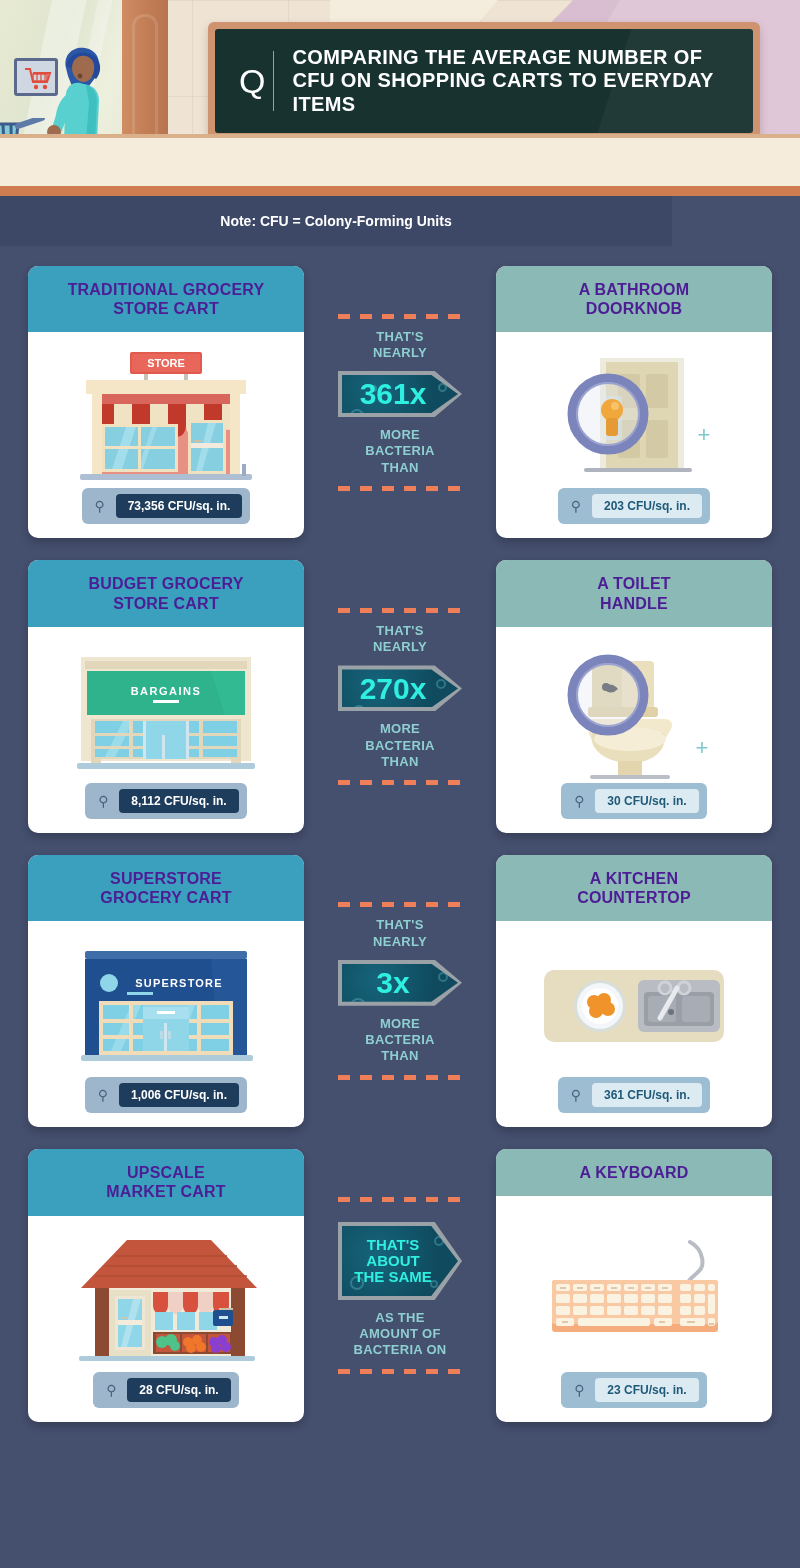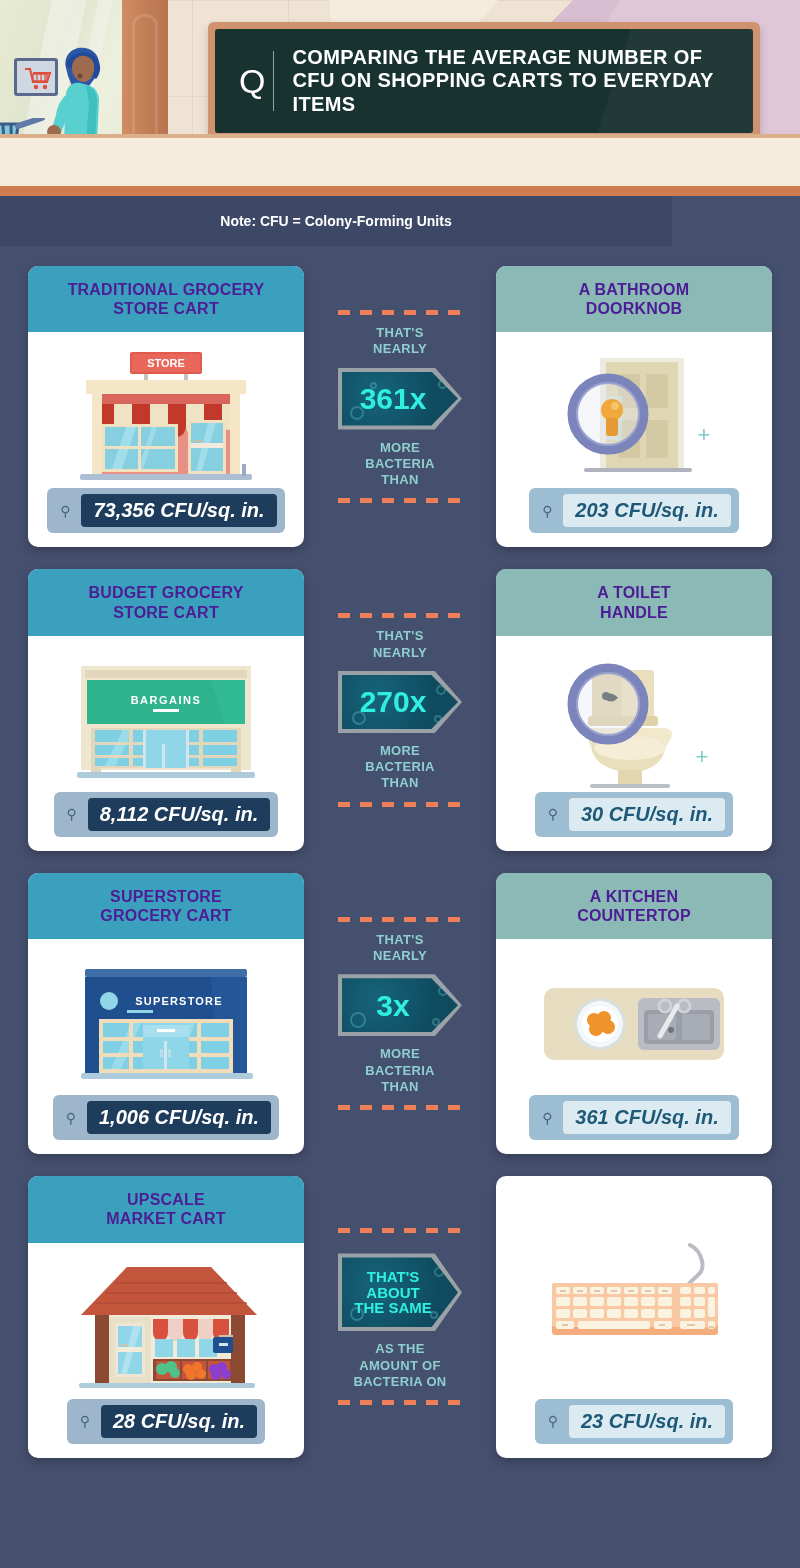--- a/index.html
+++ b/index.html
@@ -151,36 +151,36 @@
   .illus { flex: 1; display: flex; align-items: center; justify-content: center; }
 
   
   .pill {
     display: flex; align-items: center; gap: 6px;
     border-radius: 6px; padding: 6px 8px;
     background: #9db6cb;
   }
   .pill .mag { color: #47627d; font-size: 14px; width: 20px; text-align: center; }
   .pill .val {
-    font-size: 20px; font-weight: bold; padding: 5px 12px; border-radius: 4px; font-style: italic;
+    font-size: 12px; font-weight: bold; padding: 5px 12px; border-radius: 4px;
   }
   .pill.dark .val { background: #1e3c5c; color: #fff; }
   .pill.light { background: #9dbdd2; }
   .pill.light .val { background: #dceaf2; color: #1e5a78; }
 
   
   .dash-line {
     width: 124px; height: 5px;
     background: repeating-linear-gradient(90deg,#ef7f58 0 12px, transparent 12px 22px);
   }
   .cmp-label {
     color: #8ecfd0; font-size: 13px; font-weight: bold; text-align: center;
     line-height: 1.25; letter-spacing: .3px; white-space: pre-line;
   }
-  .badge-wrap { position: relative; width: 124px; height: 62px; }
+  .badge-wrap { position: relative; width: 124px; height: 46px; }
   .badge-outer {
     position: absolute; inset: 0;
     background: #9aa2a8;
     clip-path: polygon(0 0, 78% 0, 100% 50%, 78% 100%, 0 100%);
   }
   .badge-inner {
     position: absolute; left: 4px; top: 4px; right: 4px; bottom: 4px;
     background: radial-gradient(circle at 30% 40%, #16647a, #0f4a5e 70%);
     clip-path: polygon(0 0, 77% 0, 100% 50%, 77% 100%, 0 100%);
     display: flex; align-items: center; justify-content: center;
@@ -663,20 +663,23 @@
         </div>
       </div>
       <div class="cmp-label">AS THE
 AMOUNT OF
 BACTERIA ON</div>
       <div class="dash-line"></div>
     </div>
 
     <div class="col-card">
       <div class="card">
+        <div class="card-head right">
+          <div class="card-title">A KEYBOARD</div>
+        </div>
         <div class="card-body">
           <div class="illus">
             <svg width="200" height="120" viewBox="0 0 200 120">
               <path d="M152 60 C152 40, 172 44, 168 26 C166 16, 160 12, 156 10" fill="none" stroke="#b9bcc2" stroke-width="4" stroke-linecap="round"></path>
               <rect x="18" y="48" width="166" height="52" rx="3" fill="#f6ad7e"></rect>
               <rect x="18" y="48" width="166" height="44" rx="3" fill="#f8c9a3"></rect>
               <g fill="#fbf3e2">
                 <rect x="22" y="52" width="14" height="7" rx="2"></rect>
                   <rect x="39" y="52" width="14" height="7" rx="2"></rect>
                 <rect x="56" y="52" width="14" height="7" rx="2"></rect>

